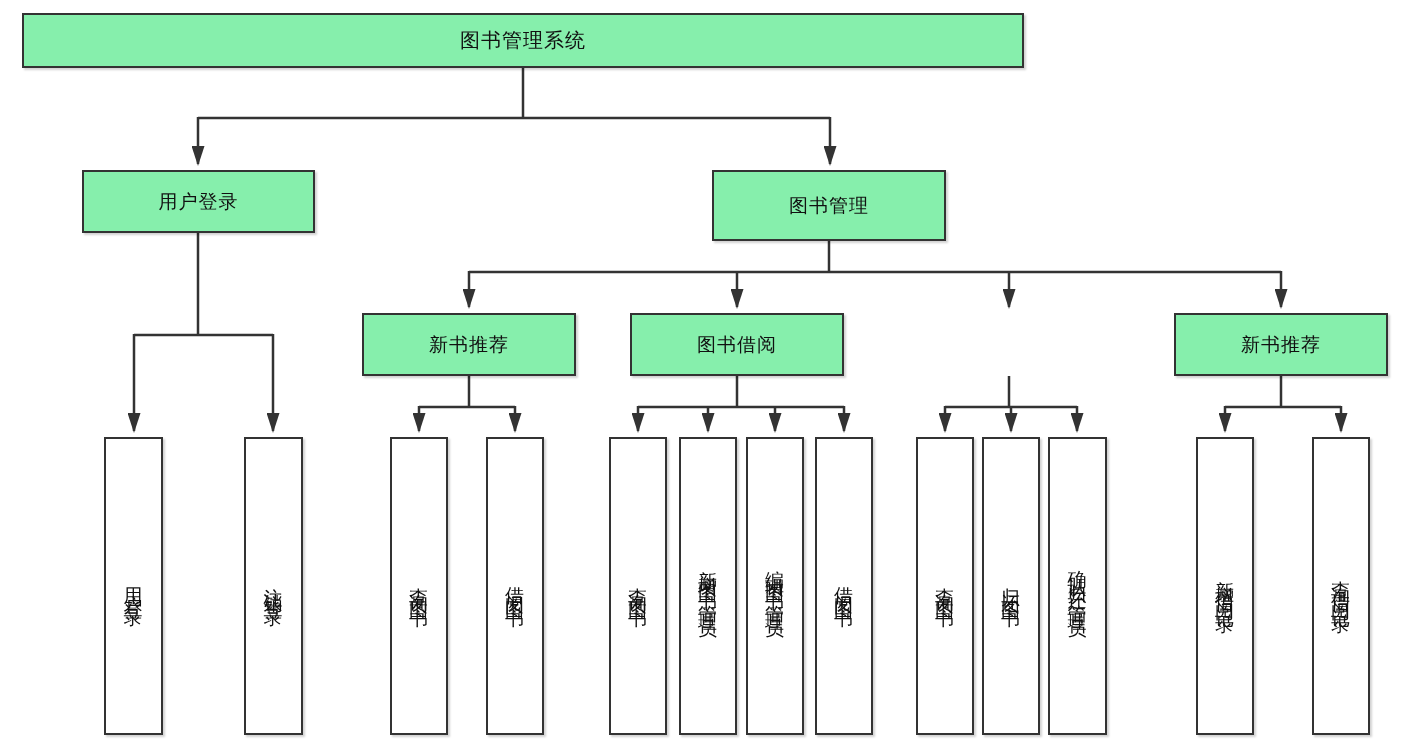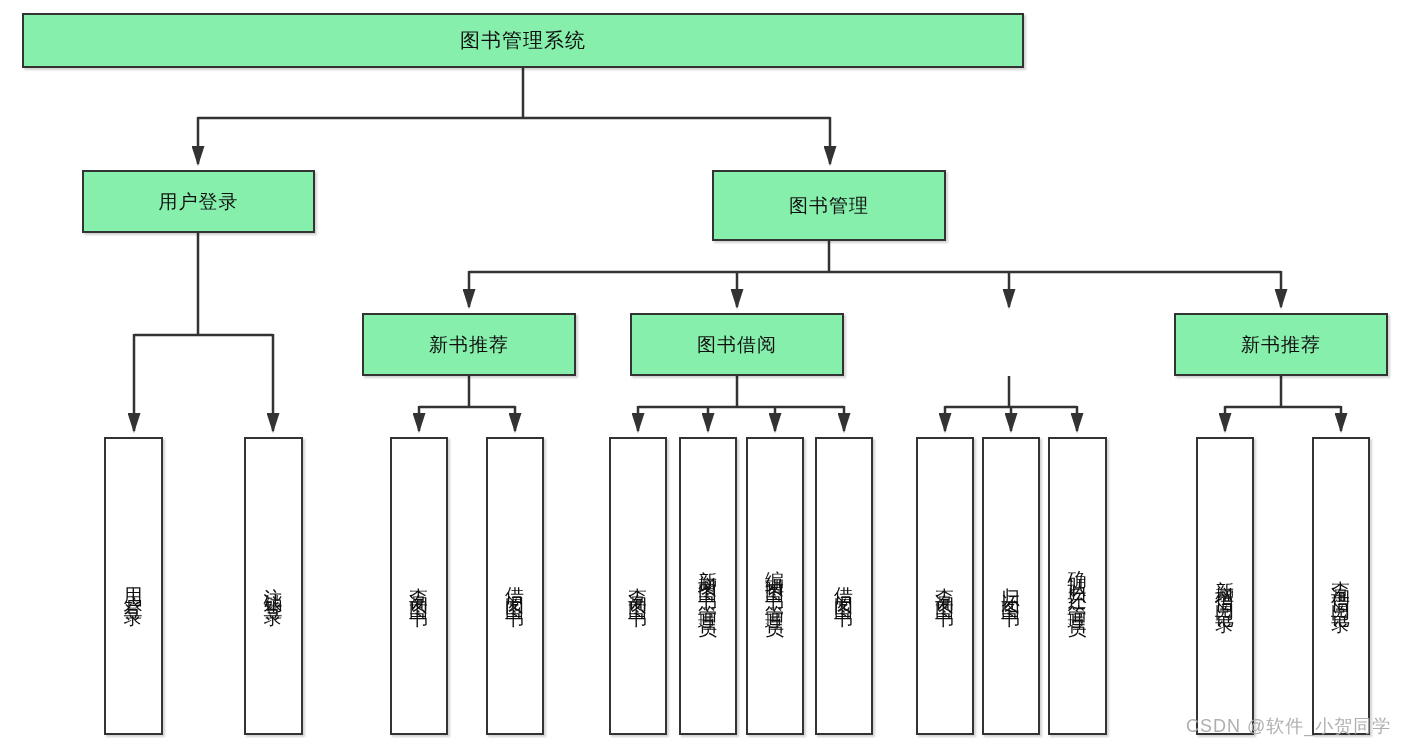--- a/index.html
+++ b/index.html
@@ -179,15 +179,14 @@
     <span class="vtext">确认归还（管理员）</span>
   </div>
 
   <div class="vnode" style="left:1196px;top:437px;width:58px;height:298px;">
     <span class="vtext">新增借阅记录</span>
   </div>
   <div class="vnode" style="left:1312px;top:437px;width:58px;height:298px;">
     <span class="vtext">查询借阅记录</span>
   </div>
 
-  <div id="watermark">CSDN @软件_小贺同学</div>
 
 </div>
 
 </body></html>

